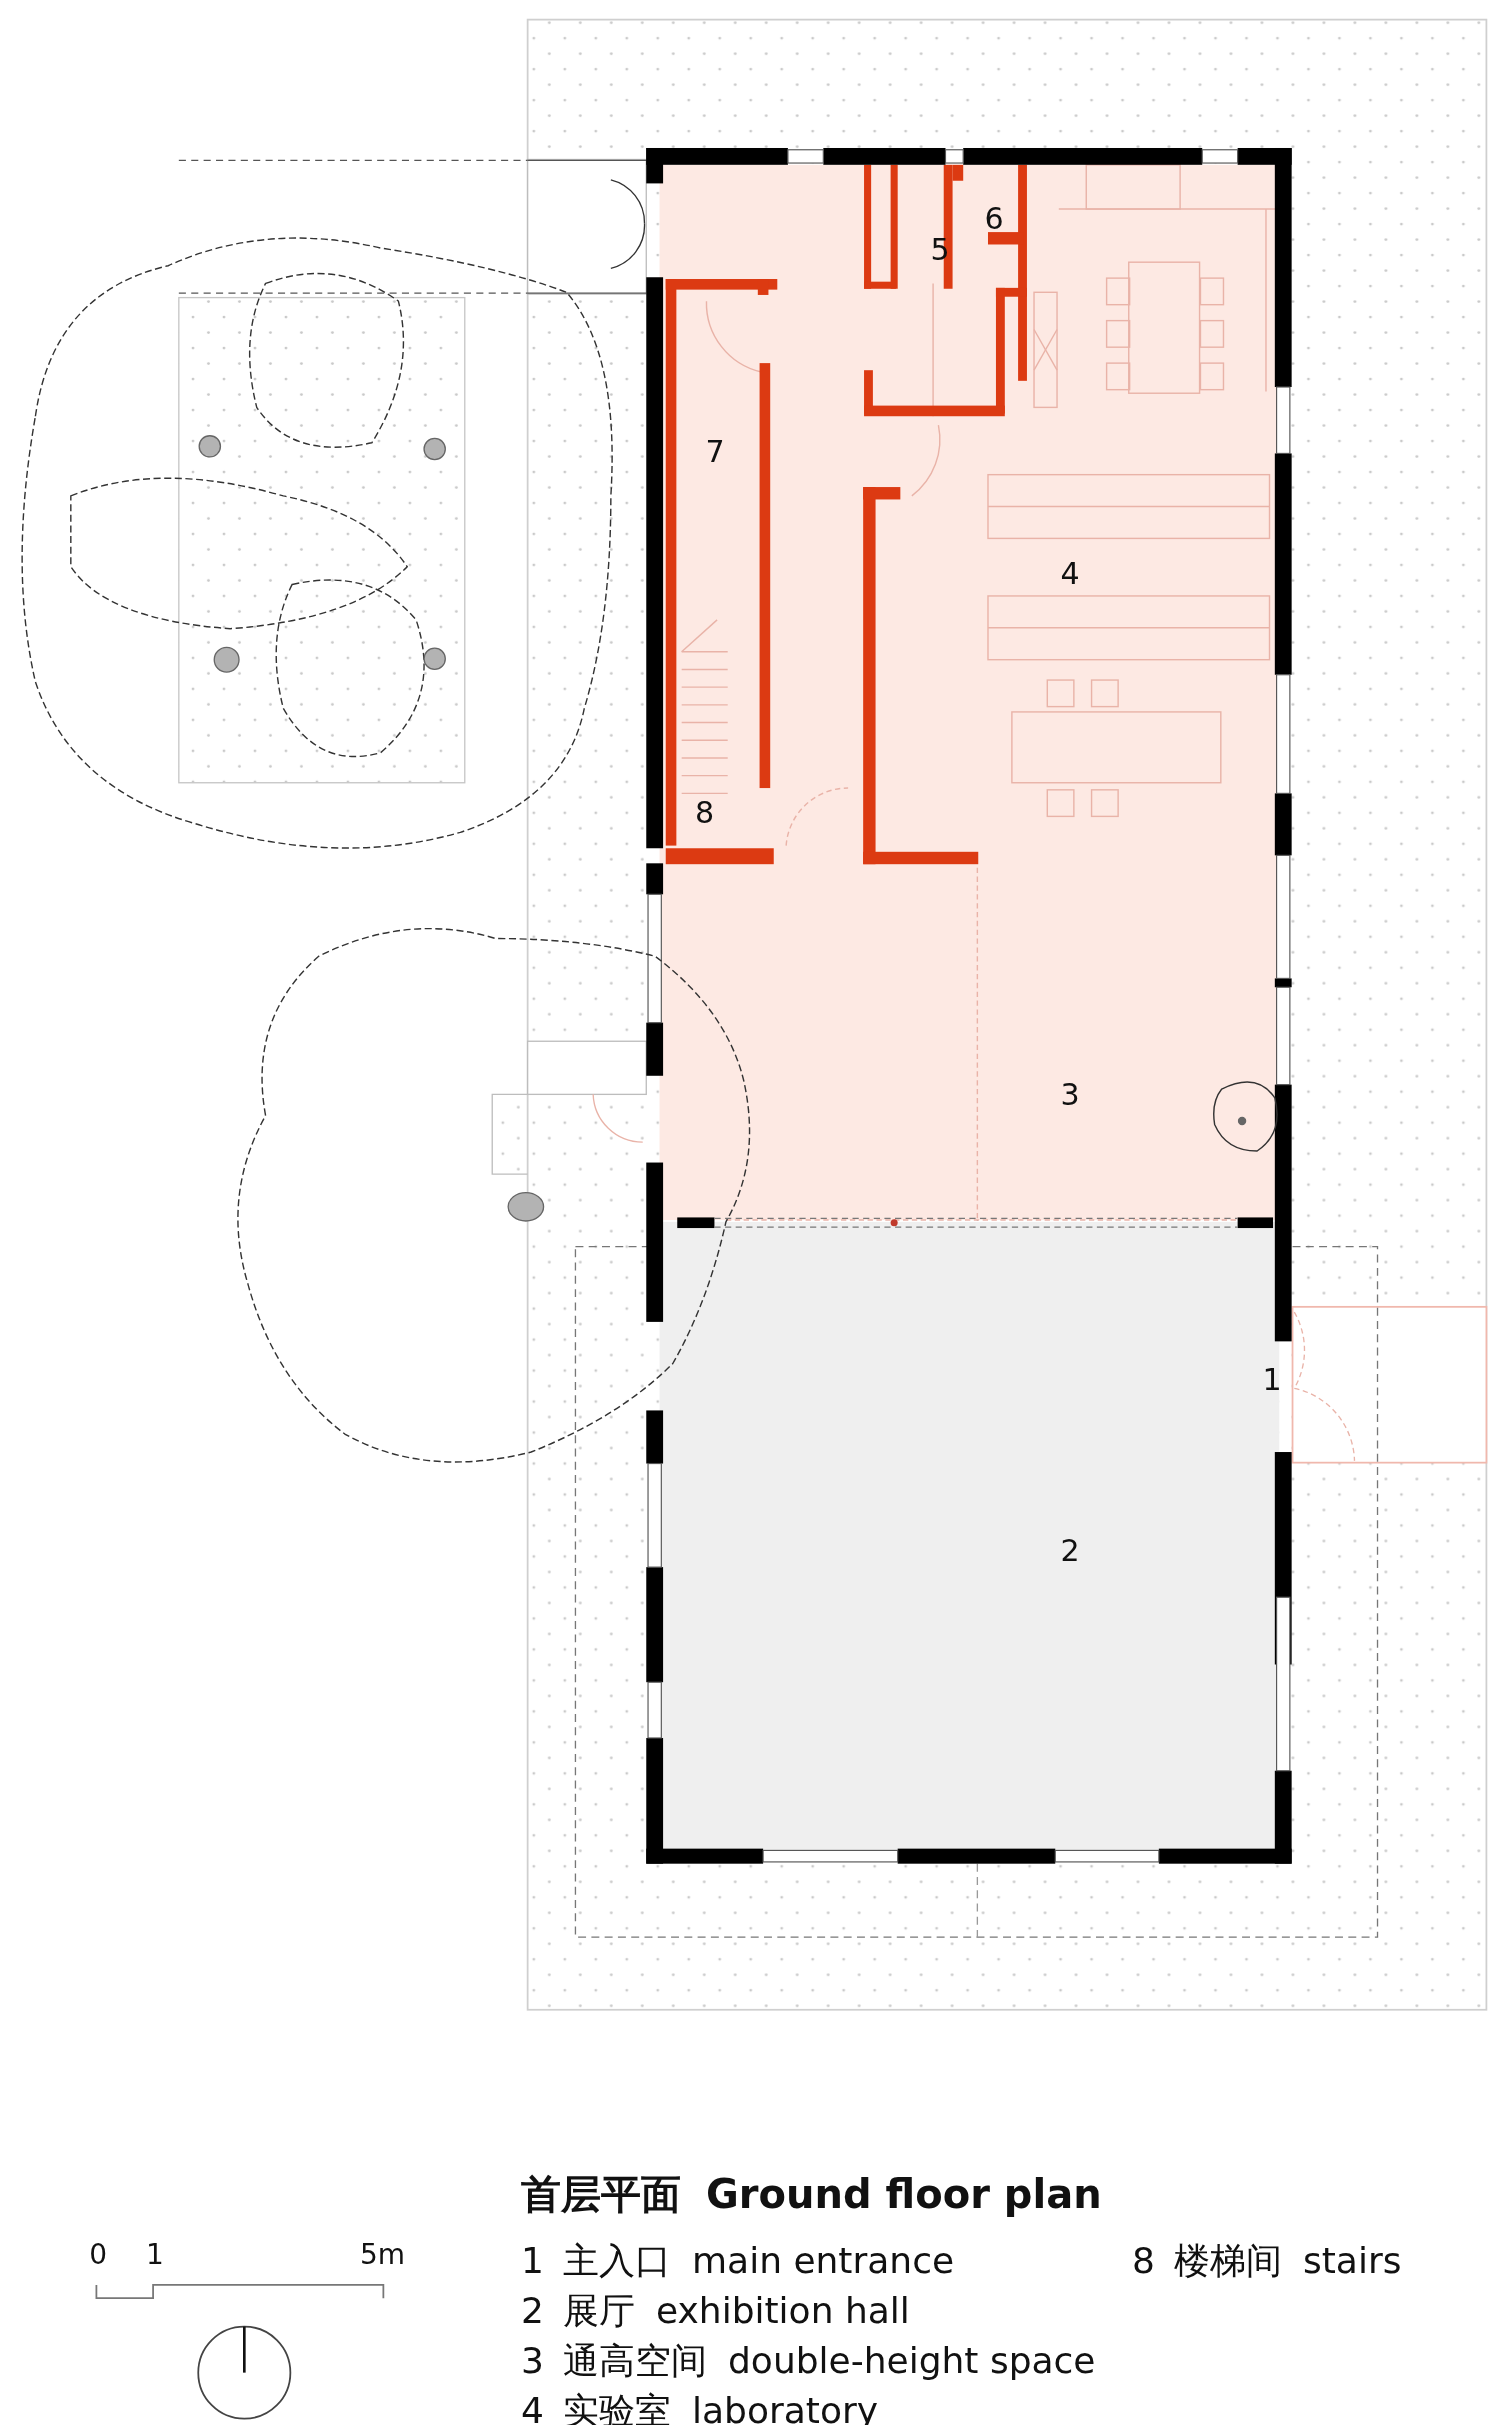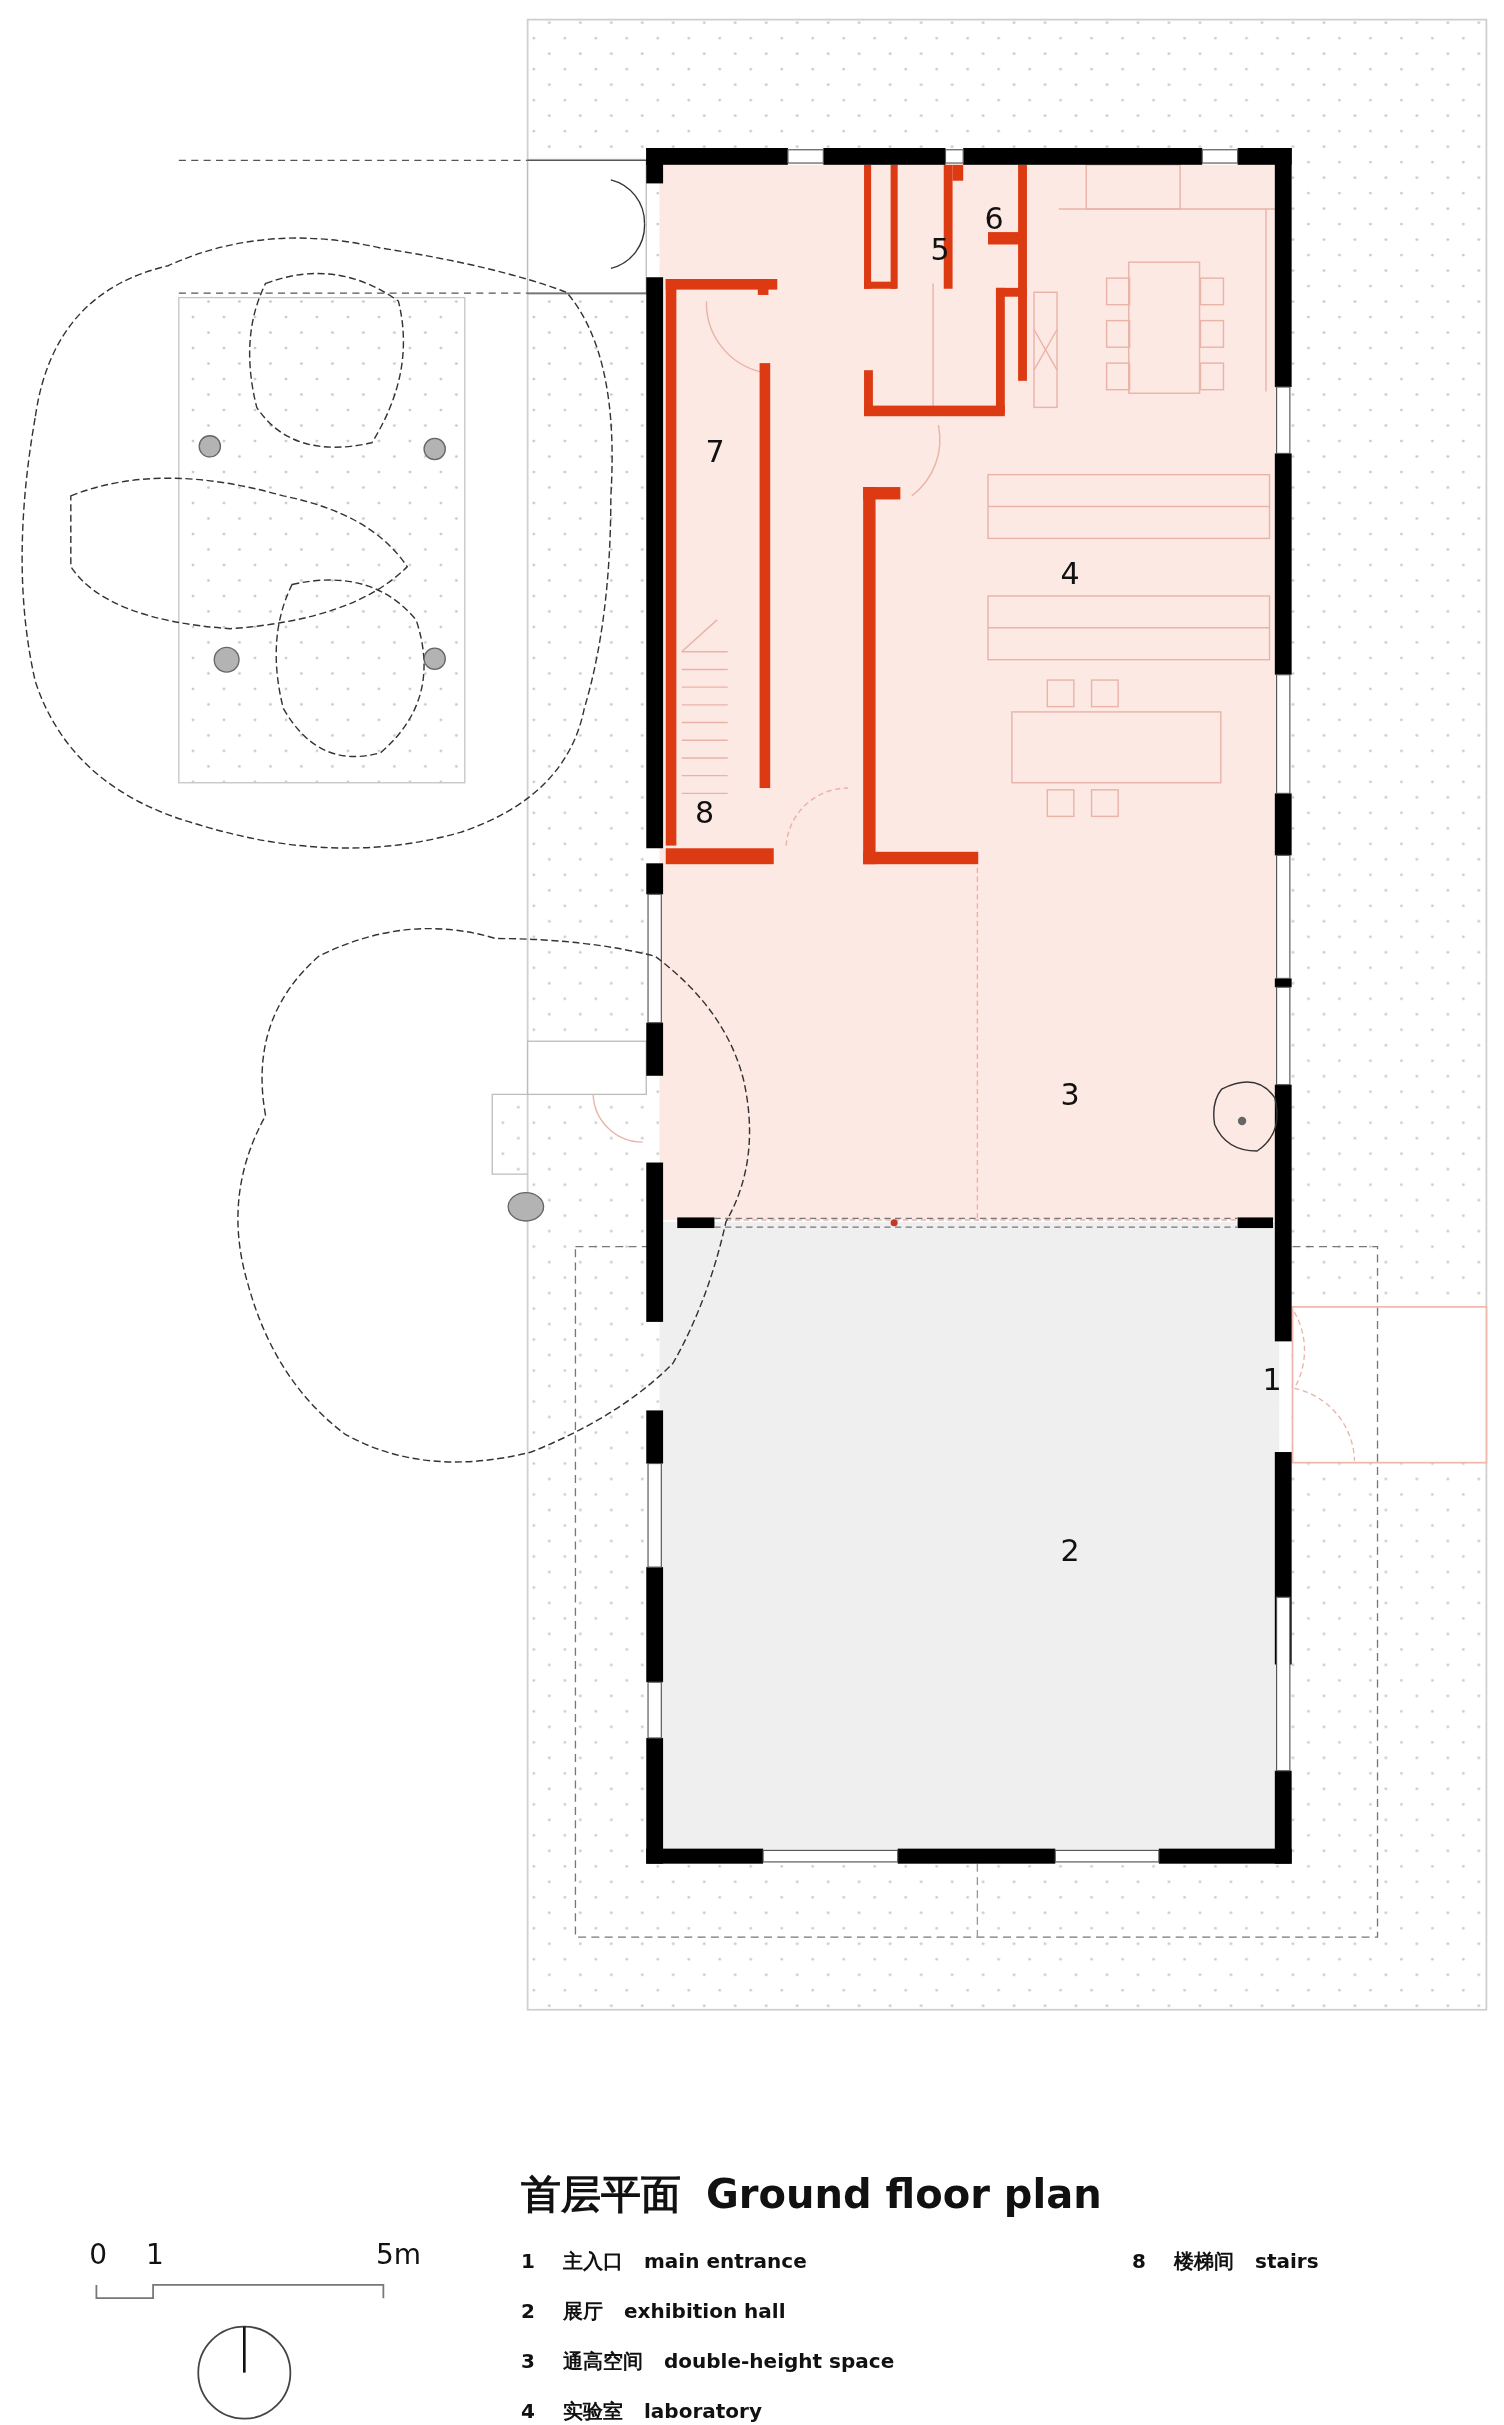--- a/index.html
+++ b/index.html
@@ -5,21 +5,21 @@
   html,body{margin:0;padding:0;background:#ffffff;}
   body{width:1505px;height:2426px;position:relative;overflow:hidden;font-family:"Liberation Sans","DejaVu Sans",sans-serif;}
   #plan{position:absolute;left:0;top:0;width:1505px;height:2426px;}
   .room-label{font-family:"DejaVu Sans","Liberation Sans",sans-serif;font-size:34px;fill:#111;}
   .legend{position:absolute;left:521px;top:2167px;width:984px;color:#111;}
   .legend-title{font-size:40px;font-weight:bold;font-family:"DejaVu Sans",sans-serif;letter-spacing:0px;height:46px;}
   .legend-title span{margin-right:25px;}
   .legend-cols{display:flex;margin-top:23px;}
   .legend-col{display:flex;flex-direction:column;}
   .legend-col.left{width:611px;}
-  .legend-item{font-size:20px;font-family:"DejaVu Sans",sans-serif;height:50px;line-height:50px;white-space:nowrap;font-weight:bold;}
+  .legend-item{font-size:36px;font-family:"DejaVu Sans",sans-serif;height:50px;line-height:50px;white-space:nowrap;}
   .legend-item .num{display:inline-block;width:42px;}
   .legend-item .zh{margin-right:21px;}
   .scalebar{position:absolute;left:84px;top:2238px;width:372px;height:186px;}
   .scalebar .tick-label{position:absolute;top:0;font-size:28px;font-family:"DejaVu Sans",sans-serif;color:#111;}
 </style>
 </head>
 <body>
 
 <svg id="plan" viewBox="0 0 1700 2740" xmlns="http://www.w3.org/2000/svg">
   <defs>
@@ -209,21 +209,21 @@
   <text class="room-label" x="1198" y="660">4</text>
   <text class="room-label" x="1051" y="293">5</text>
   <text class="room-label" x="1112" y="258">6</text>
   <text class="room-label" x="797" y="522">7</text>
   <text class="room-label" x="785" y="930">8</text>
 </svg>
 
 <div class="scalebar">
   <span class="tick-label" style="left:5.3px;">0</span>
   <span class="tick-label" style="left:62px;">1</span>
-  <span class="tick-label" style="left:292px;">5m</span>
+  <span class="tick-label" style="left:276px;">5m</span>
   <svg width="372" height="186" style="position:absolute;left:0;top:0;" viewBox="0 0 420 210">
     <path d="M 14 53 L 14 68 L 78 68 L 78 53 L 338 53 L 338 68" fill="none" stroke="#777" stroke-width="2"></path>
     <g>
       <circle cx="181" cy="152" r="52" fill="none" stroke="#444" stroke-width="2"></circle>
       <line x1="181" y1="100" x2="181" y2="152" stroke="#111" stroke-width="3"></line>
     </g>
   </svg>
 </div>
 
 <div class="legend">

